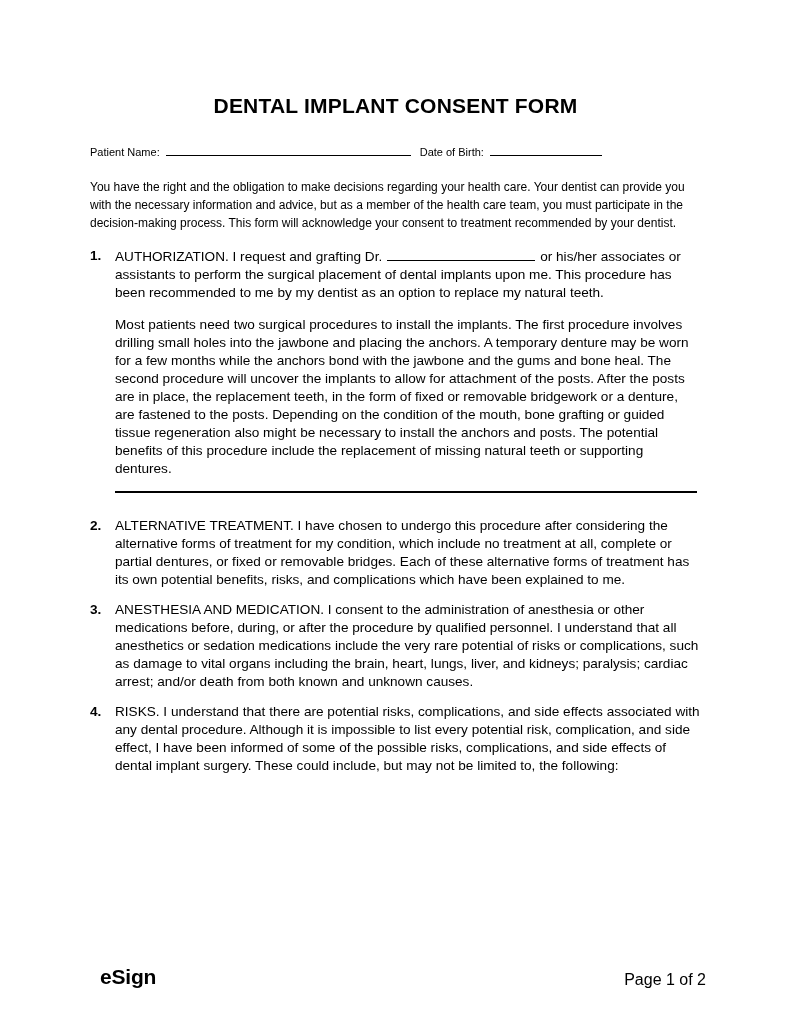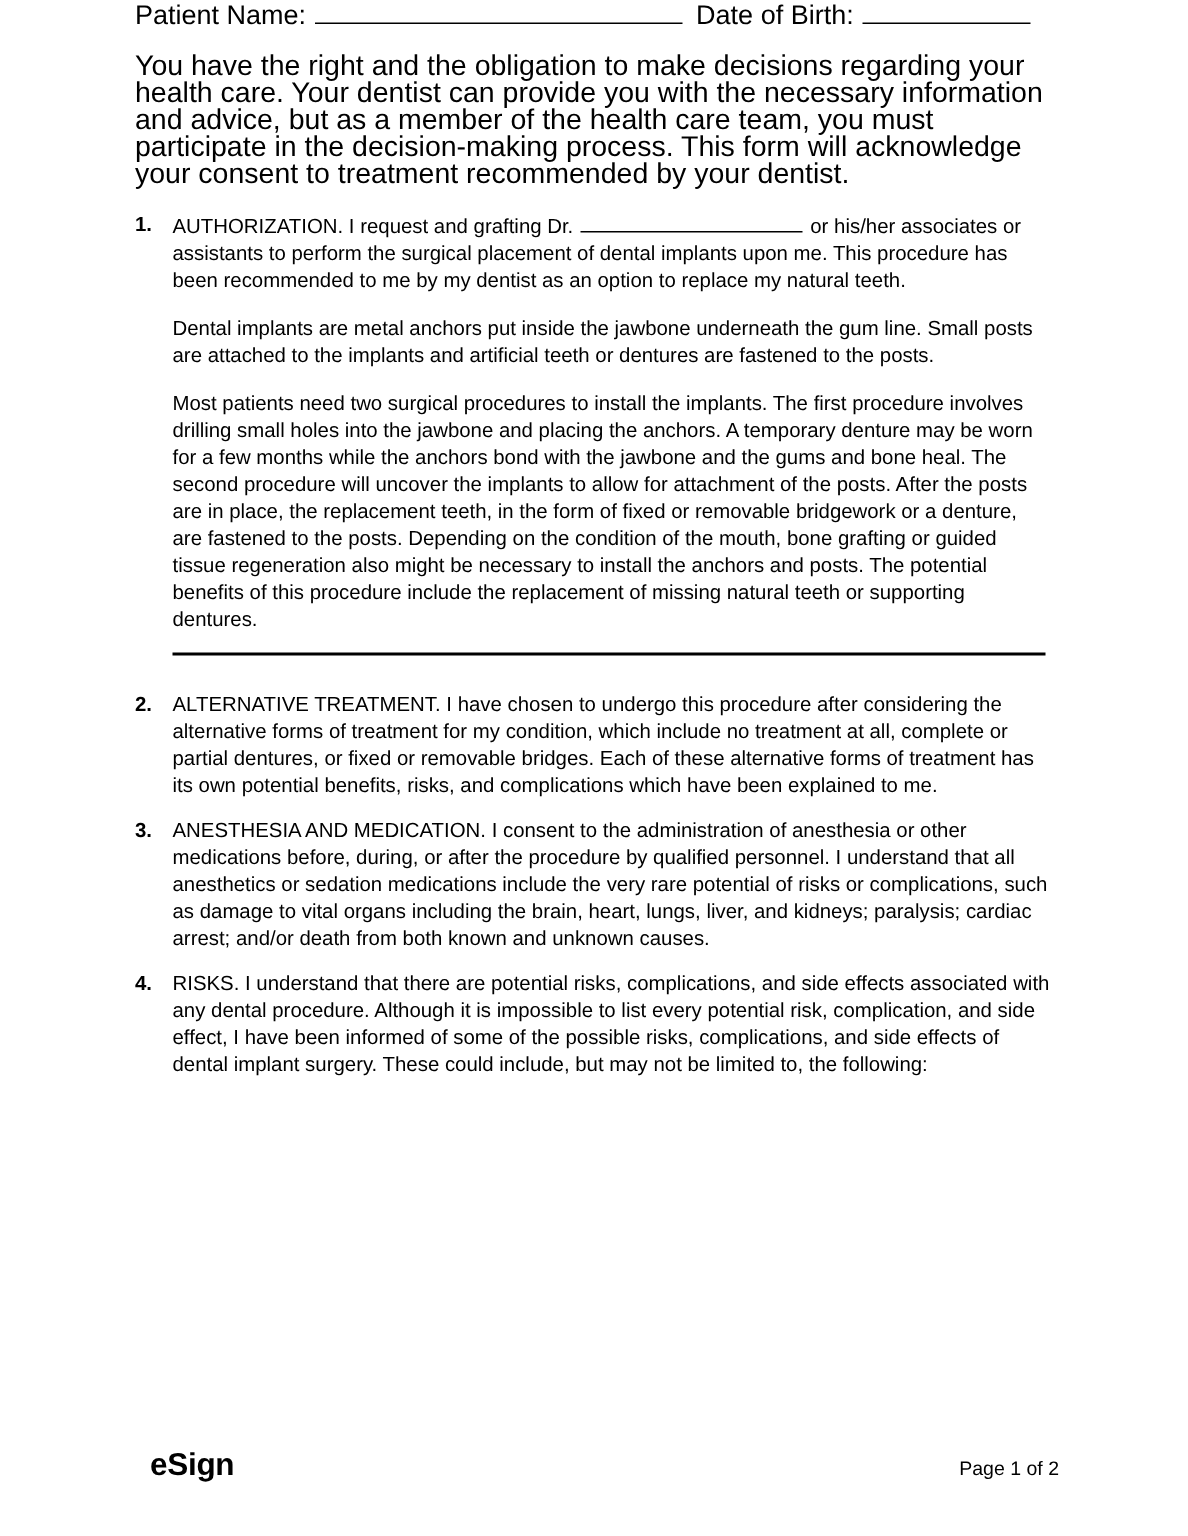--- a/index.html
+++ b/index.html
@@ -21,37 +21,37 @@
   }
   .title {
     margin-top: 93px;
     font-size: 21px;
     line-height: 25px;
     font-weight: 700;
     text-align: center;
     letter-spacing: 0.2px;
   }
   .patient-row {
-    margin-top: 0;
-    font-size: 18px;
+    margin-top: 24px;
+    font-size: 11px;
     line-height: 20px;
     white-space: nowrap;
   }
   .blank {
     display: inline-block;
     border-bottom: 1.5px solid #000;
     height: 14px;
     vertical-align: baseline;
   }
   .blank-name { width: 245px; margin: 0 9px 0 6px; }
   .blank-dob  { width: 112px; margin-left: 6px; }
   .blank-dr   { width: 148px; margin: 0 5px; }
   .intro {
     margin-top: 16px;
-    font-size: 19px;
+    font-size: 12px;
     line-height: 18px;
   }
   .section {
     display: flex;
     margin-top: 15px;
     font-size: 13.6px;
     line-height: 18px;
   }
   .sec-2 { margin-top: 24px; }
   .sec-3 { margin-top: 12px; }
@@ -75,42 +75,42 @@
     left: 100px;
     top: 965px;
     font-size: 21px;
     font-weight: 700;
     letter-spacing: -0.2px;
   }
   .footer-page {
     position: absolute;
     right: 86px;
     top: 971px;
-    font-size: 13px;
+    font-size: 16px;
     text-align: right;
   }
 </style>
 </head>
 <body>
 
 <div class="page">
   <div class="content">
 
+    <h1 class="title">DENTAL IMPLANT CONSENT FORM</h1>
 
     <div class="patient-row">
       <span>Patient Name:</span><span class="blank blank-name"></span><span>Date of Birth:</span><span class="blank blank-dob"></span>
     </div>
 
     <p class="intro">You have the right and the obligation to make decisions regarding your health care. Your dentist can provide you with the necessary information and advice, but as a member of the health care team, you must participate in the decision-making process. This form will acknowledge your consent to treatment recommended by your dentist.</p>
 
     <div class="section sec-1">
       <div class="num">1.</div>
       <div class="sec-body">
         <p><span class="sec-heading">AUTHORIZATION</span><span>. I request and grafting Dr.</span><span class="blank blank-dr"></span><span>or his/her associates or assistants to perform the surgical placement of dental implants upon me. This procedure has been recommended to me by my dentist as an option to replace my natural teeth.</span></p>
-        <p>Dental implants are metal anchors put inside the jawbone underneath the gum line. Small posts are attached to the implants and artificial teeth or dentures are fastened to the posts.</p>
         <p>Most patients need two surgical procedures to install the implants. The first procedure involves drilling small holes into the jawbone and placing the anchors. A temporary denture may be worn for a few months while the anchors bond with the jawbone and the gums and bone heal. The second procedure will uncover the implants to allow for attachment of the posts. After the posts are in place, the replacement teeth, in the form of fixed or removable bridgework or a denture, are fastened to the posts. Depending on the condition of the mouth, bone grafting or guided tissue regeneration also might be necessary to install the anchors and posts. The potential benefits of this procedure include the replacement of missing natural teeth or supporting dentures.</p>
       </div>
     </div>
 
     <div class="rule"></div>
 
     <div class="section sec-2">
       <div class="num">2.</div>
       <div class="sec-body">
         <p><span class="sec-heading">ALTERNATIVE TREATMENT</span><span>. I have chosen to undergo this procedure after considering the alternative forms of treatment for my condition, which include no treatment at all, complete or partial dentures, or fixed or removable bridges. Each of these alternative forms of treatment has its own potential benefits, risks, and complications which have been explained to me.</span></p>

